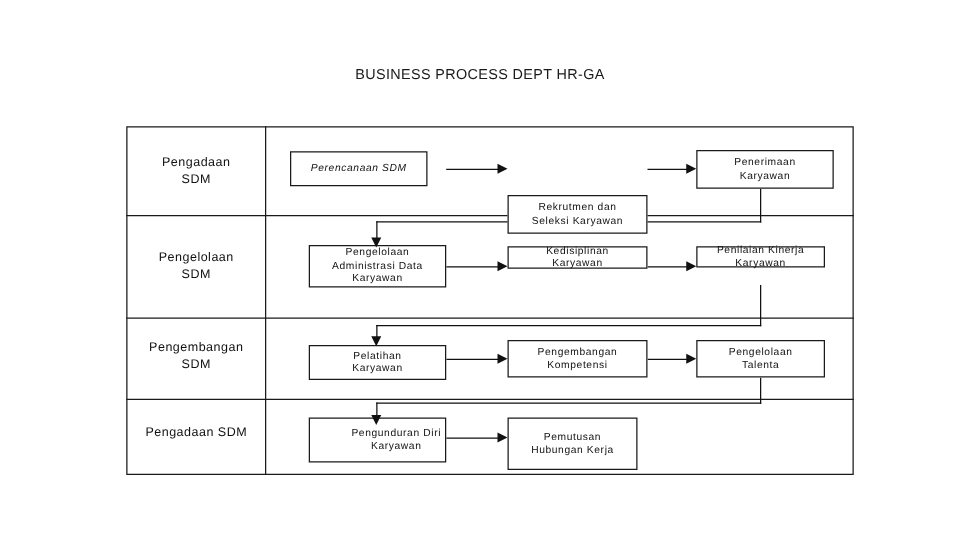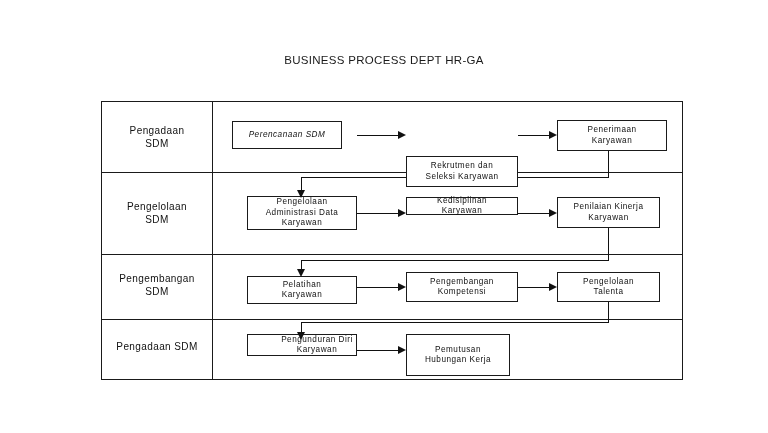--- a/index.html
+++ b/index.html
@@ -157,21 +157,21 @@
 <div class="arrow-down" style="left:296.5px; top:190px;"></div>
 
 <div class="pbox" style="left:247px; top:196px; width:110px; height:34px;">Pengelolaan<br>Administrasi Data<br>Karyawan</div>
 <div class="hline" style="left:357px; top:213px; width:44px;"></div>
 <div class="arrow-right" style="left:398px; top:208.5px;"></div>
 
 <div class="pbox" style="left:406px; top:197px; width:112px; height:18px;">Kedisiplinan<br>Karyawan</div>
 <div class="hline" style="left:518px; top:213px; width:34px;"></div>
 <div class="arrow-right" style="left:549px; top:208.5px;"></div>
 
-<div class="pbox" style="left:557px; top:197px; width:103px; height:31px;">Penilaian Kinerja<br>Karyawan</div>
+<div class="pbox" style="left:557px; top:197px; width:103px; height:17px;">Penilaian Kinerja<br>Karyawan</div>
 
 <div class="vline" style="left:608px; top:228px; height:33px;"></div>
 <div class="hline" style="left:301px; top:260px; width:308px;"></div>
 <div class="vline" style="left:301px; top:260px; height:12px;"></div>
 <div class="arrow-down" style="left:296.5px; top:269px;"></div>
 
 <div class="pbox" style="left:247px; top:276px; width:110px; height:28px;">Pelatihan<br>Karyawan</div>
 <div class="hline" style="left:357px; top:287px; width:44px;"></div>
 <div class="arrow-right" style="left:398px; top:282.5px;"></div>
 
@@ -179,17 +179,17 @@
 <div class="hline" style="left:518px; top:287px; width:34px;"></div>
 <div class="arrow-right" style="left:549px; top:282.5px;"></div>
 
 <div class="pbox" style="left:557px; top:272px; width:103px; height:30px;">Pengelolaan<br>Talenta</div>
 
 <div class="vline" style="left:608px; top:302px; height:21px;"></div>
 <div class="hline" style="left:301px; top:322px; width:308px;"></div>
 <div class="vline" style="left:301px; top:322px; height:13px;"></div>
 <div class="arrow-down" style="left:296.5px; top:332px;"></div>
 
-<div class="pbox" style="left:247px; top:334px; width:110px; height:22px;padding-left:32px;">Pengunduran Diri<br>Karyawan</div>
+<div class="pbox" style="left:247px; top:334px; width:110px; height:36px;padding-left:32px;">Pengunduran Diri<br>Karyawan</div>
 <div class="hline" style="left:357px; top:350px; width:44px;"></div>
 <div class="arrow-right" style="left:398px; top:345.5px;"></div>
 
 <div class="pbox" style="left:406px; top:334px; width:104px; height:42px;">Pemutusan<br>Hubungan Kerja</div>
 
 </body></html>

